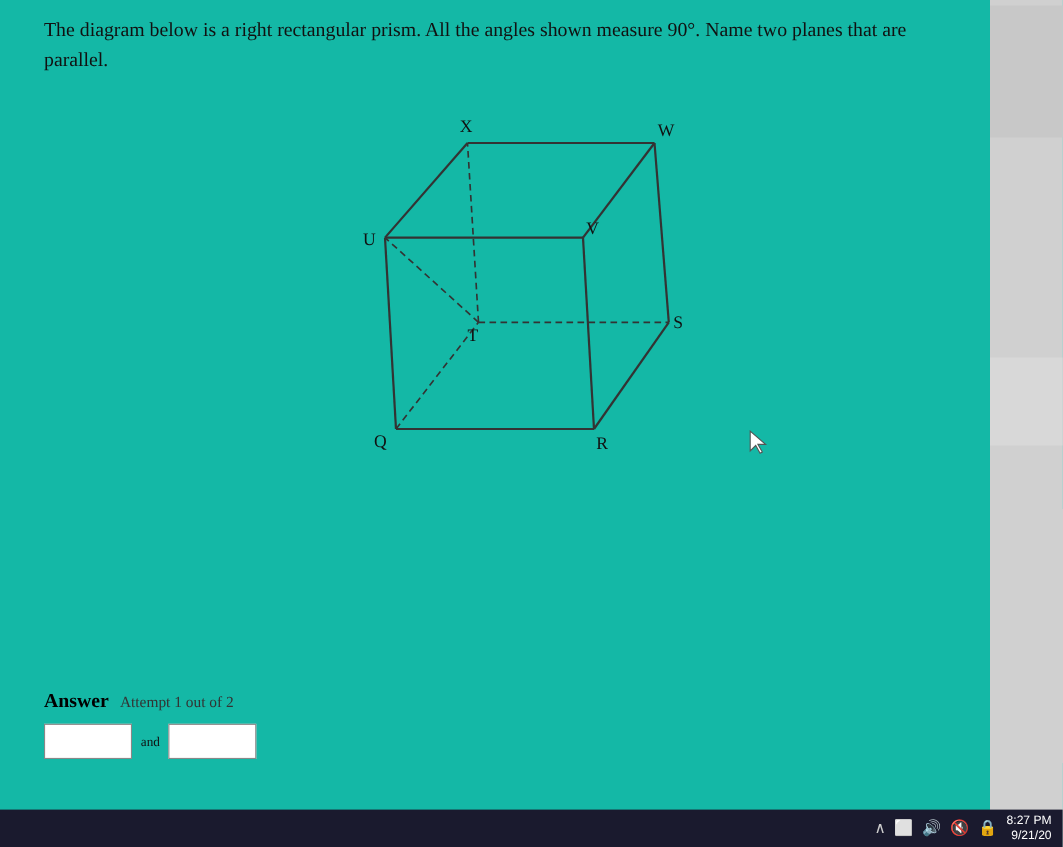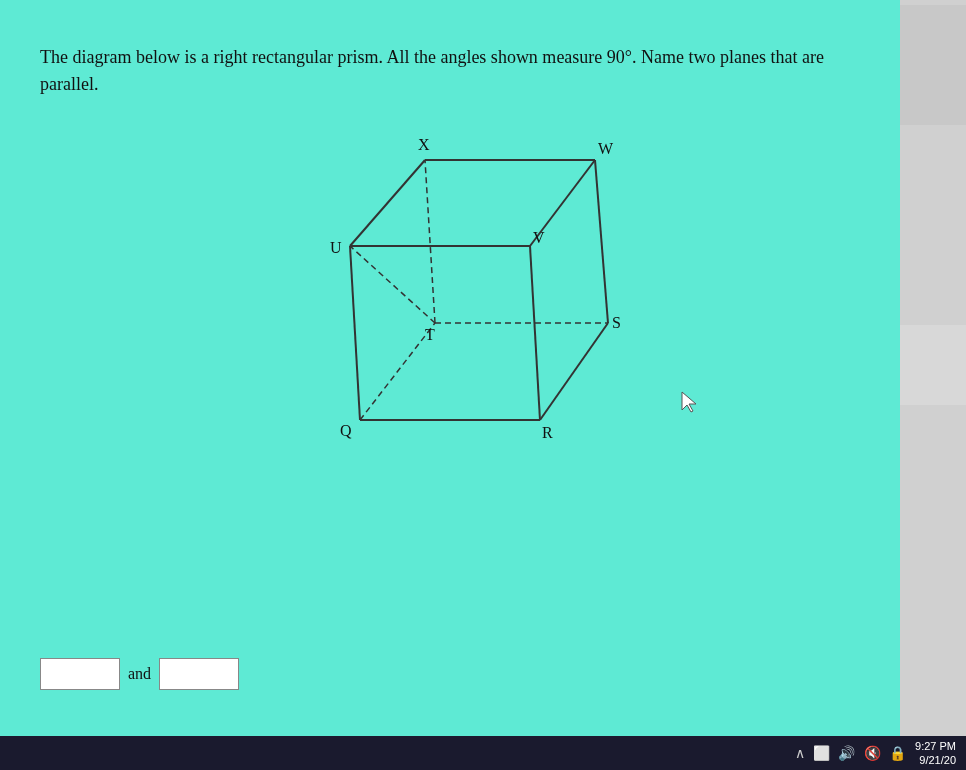--- a/index.html
+++ b/index.html
@@ -12,22 +12,22 @@
       overflow: hidden;
       position: relative;
     }
 
     .main-content {
       position: absolute;
       top: 0;
       left: 0;
       width: 900px;
       height: 770px;
-      background: #5eead4;
-      padding: 44px 40px;
+      background: #14b8a6;
+      padding: 14px 40px;
     }
 
     .right-panel {
       position: absolute;
       top: 0;
       right: 0;
       width: 66px;
       height: 770px;
       background: #d0d0d0;
     }
@@ -82,21 +82,21 @@
     .answer-input {
       width: 80px;
       height: 32px;
       border: 1px solid #888;
       background: #fff;
       font-size: 14px;
       padding: 2px 6px;
     }
 
     .and-text {
-      font-size: 16px;
+      font-size: 12px;
       color: #111;
     }
 
     .taskbar {
       position: absolute;
       bottom: 0;
       left: 0;
       width: 966px;
       height: 34px;
       background: #1a1a2e;
@@ -186,20 +186,24 @@
     </svg>
   </div>
 
   <div class="cursor-arrow">
     <svg viewBox="0 0 20 24" width="20" height="24">
       <polygon points="2,2 2,20 7,15 11,22 13,21 9,14 16,14" fill="white" stroke="#555" stroke-width="1"></polygon>
     </svg>
   </div>
 
   <div class="answer-section">
+    <div>
+      <span class="answer-label">Answer</span>
+      <span class="attempt-text">Attempt 1 out of 2</span>
+    </div>
     <div class="answer-inputs">
       <input class="answer-input" type="text" value="" style="">
       <span class="and-text">and</span>
       <input class="answer-input" type="text" value="" style="">
     </div>
   </div>
 
 </div>
 
 <div class="right-panel">
@@ -208,16 +212,16 @@
   <div style="width:100%; height:80px; background:#d8d8d8; margin-top: 200px;"></div>
 </div>
 
 <div class="taskbar">
   <span class="taskbar-icon">∧</span>
   <span class="taskbar-icon">⬜</span>
   <span class="taskbar-icon">🔊</span>
   <span class="taskbar-icon">🔇</span>
   <span class="taskbar-icon">🔒</span>
   <div class="taskbar-time">
-    <div>9:27 PM</div>
+    <div>8:27 PM</div>
     <div>9/21/20</div>
   </div>
 </div>
 
 </body></html>

